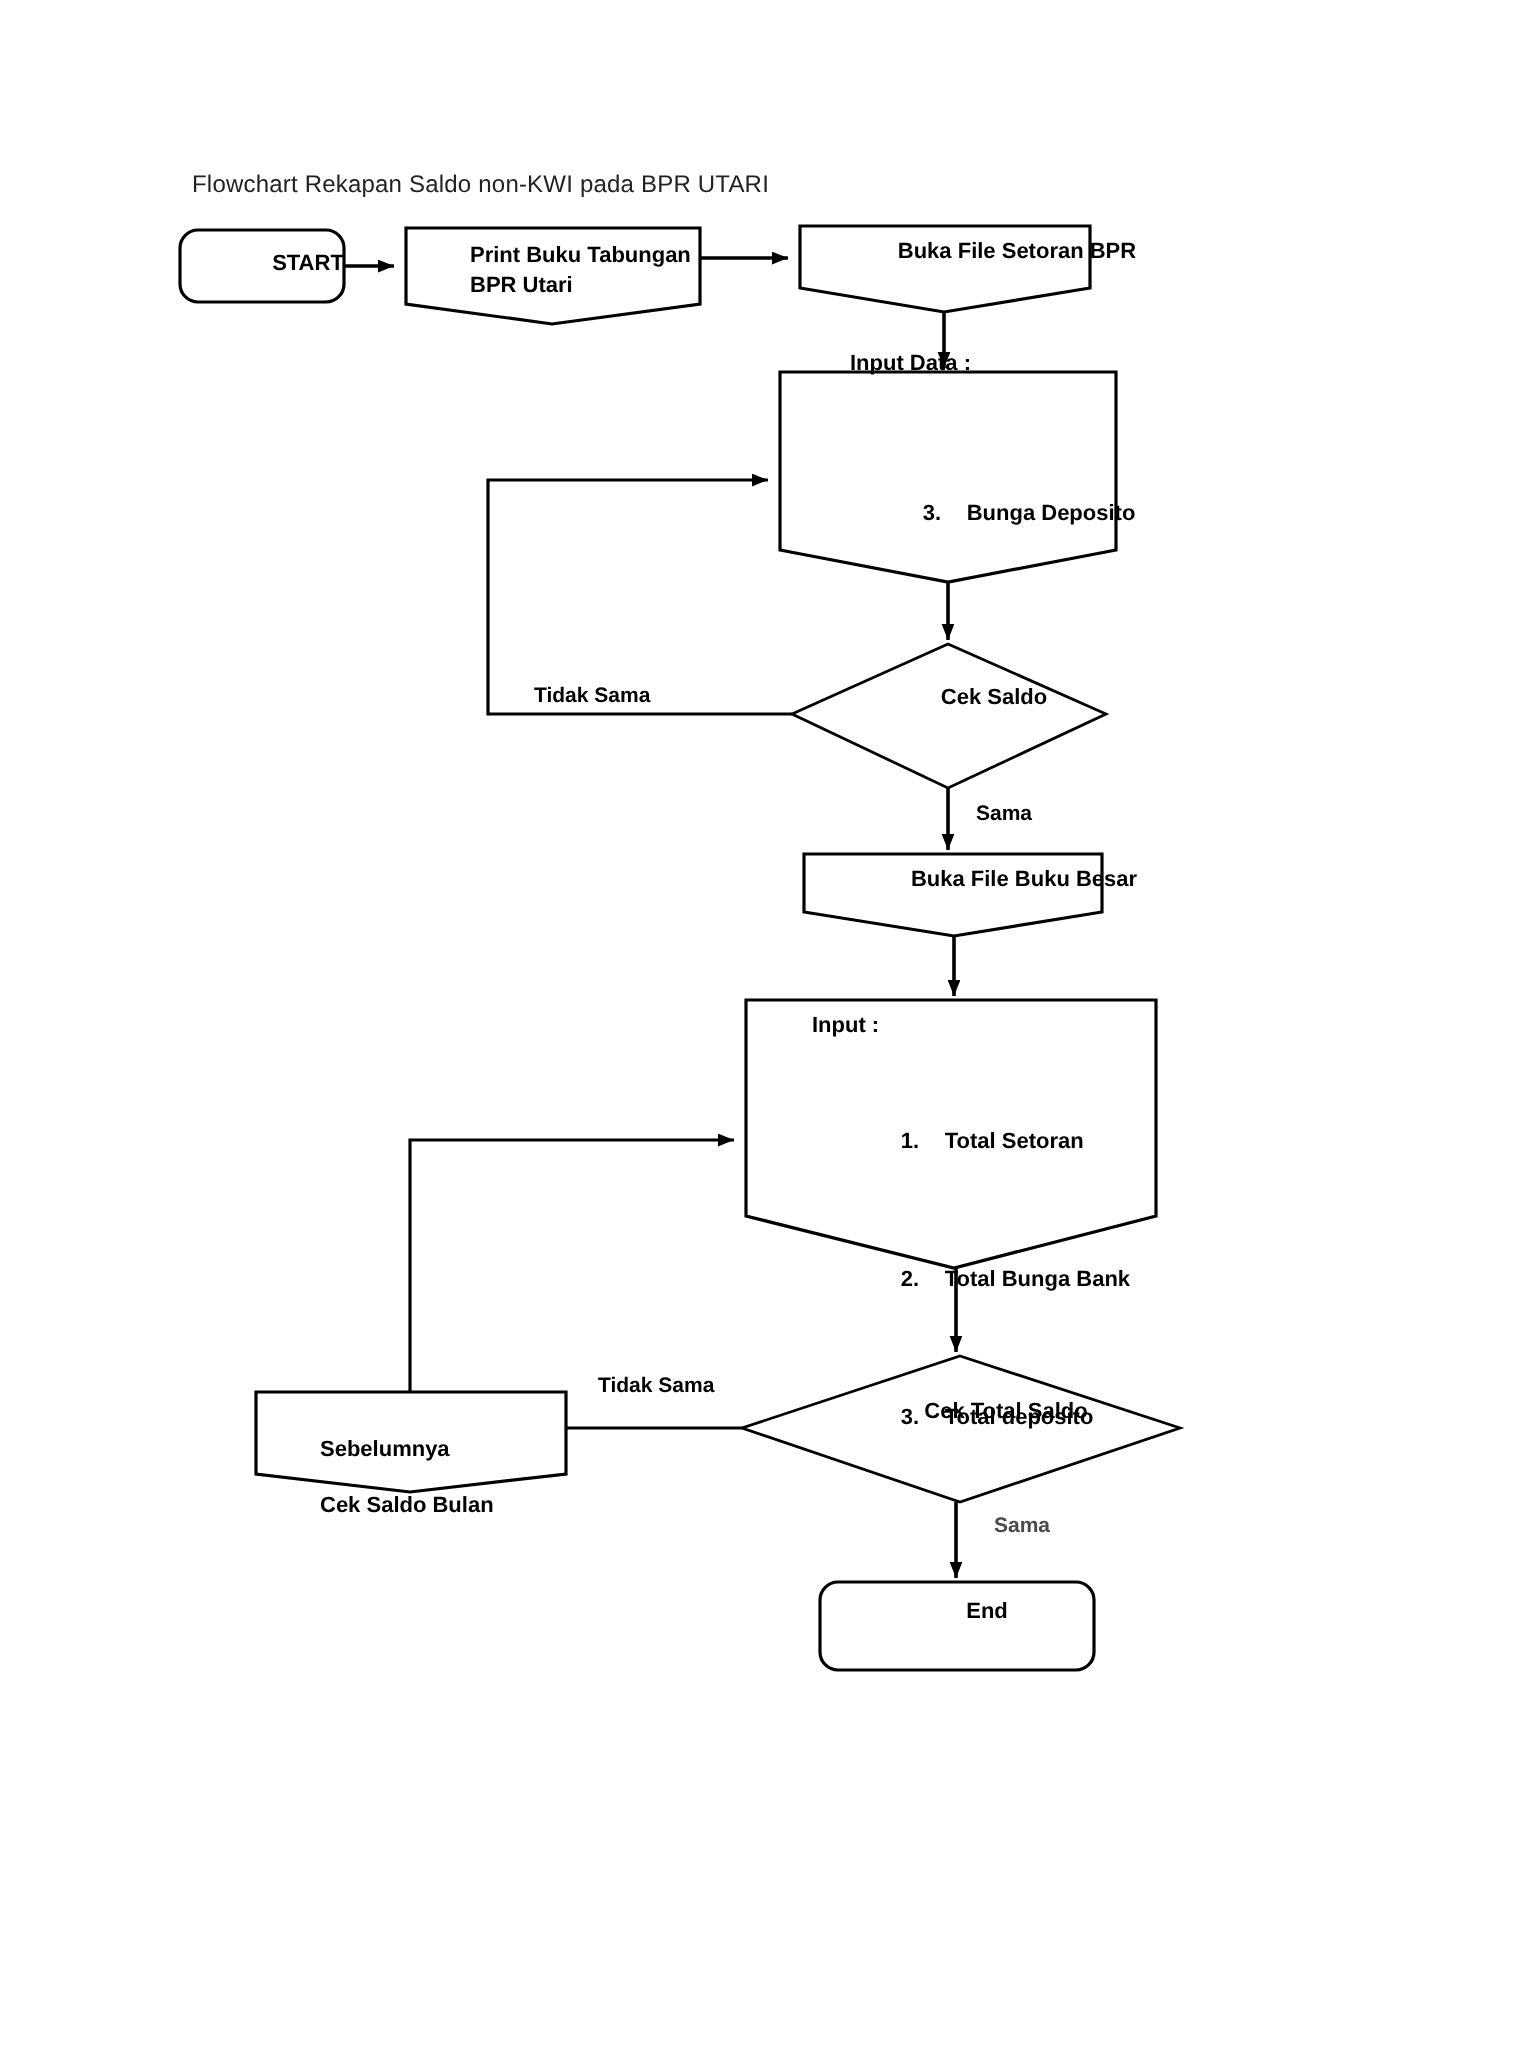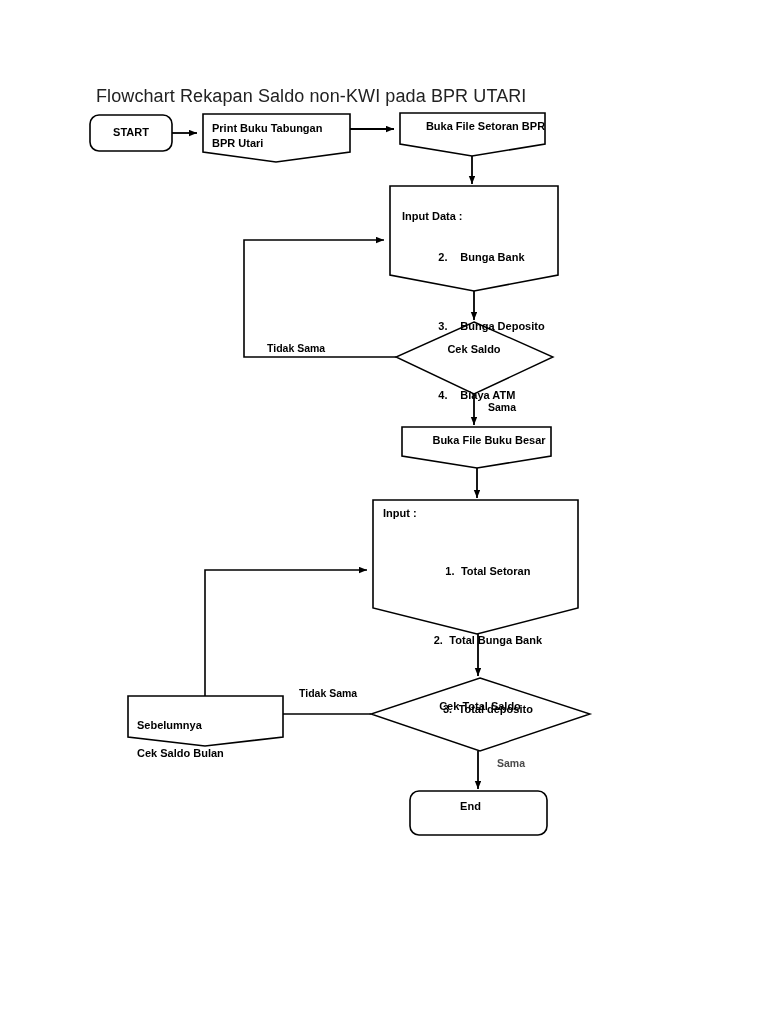--- a/index.html
+++ b/index.html
@@ -30,29 +30,30 @@
     width: 768px;
     height: 1024px;
   }
   .lbl {
     position: absolute;
     font-family: "Liberation Sans", sans-serif;
     white-space: pre;
     line-height: 1.25;
   }
   .chart-title {
-    font-size: 18px;
+    font-size: 12px;
     font-weight: 400;
     letter-spacing: 0.1px;
     color: #222222;
   }
   .node-text {
     font-size: 11px;
     font-weight: bold;
     color: #000000;
+    padding-left: 23px;
   }
   .node-text-center {
     text-align: center;
   }
   .edge-label {
     font-size: 10.5px;
     font-weight: bold;
     color: #000000;
   }
   .edge-label-light {
@@ -151,43 +152,37 @@
 
   <div class="lbl chart-title" style="left:96px; top:85px;">Flowchart Rekapan Saldo non-KWI pada BPR UTARI</div>
 
   <div class="lbl node-text node-text-center" style="left:90px; top:126px; width:82px;">START</div>
 
   <div class="lbl node-text" style="left:212px; top:122px;">Print Buku Tabungan</div>
   <div class="lbl node-text" style="left:212px; top:137px;text-align:center;">BPR Utari</div>
 
   <div class="lbl node-text node-text-center" style="left:400px; top:120px; width:171px;">Buka File Setoran BPR</div>
 
-  <div class="lbl node-text" style="left:402px; top:210px;">Input Data :</div>
+  <div class="lbl node-text" style="left:402px; top:176px;">Input Data :</div>
   <div class="lbl node-text" style="left:420px; top:210px;">
     <span class="list-row">
-      <span class="num">2.</span><span>Bunga Bank</span>
-    </span>
-    <span class="list-row">
       <span class="num">3.</span><span>Bunga Deposito</span>
     </span>
-    <span class="list-row">
-      <span class="num">4.</span><span>Biaya ATM</span>
-    </span>
   </div>
 
   <div class="lbl node-text node-text-center" style="left:424px; top:343px; width:100px;">Cek Saldo</div>
 
   <div class="lbl edge-label" style="left:267px; top:342px;">Tidak Sama</div>
 
   <div class="lbl edge-label" style="left:488px; top:401px;">Sama</div>
 
   <div class="lbl node-text node-text-center" style="left:402px; top:434px; width:174px;">Buka File Buku Besar</div>
 
   <div class="lbl node-text" style="left:383px; top:507px;">Input :</div>
-  <div class="lbl node-text" style="left:409px; top:524px;text-align:center;">
+  <div class="lbl node-text" style="left:409px; top:524px;">
     <span class="list-row">
       <span class="num">1.</span><span>Total Setoran</span>
     </span>
     <span class="list-row">
       <span class="num">2.</span><span>Total Bunga Bank</span>
     </span>
     <span class="list-row">
       <span class="num">3.</span><span>Total deposito</span>
     </span>
   </div>

